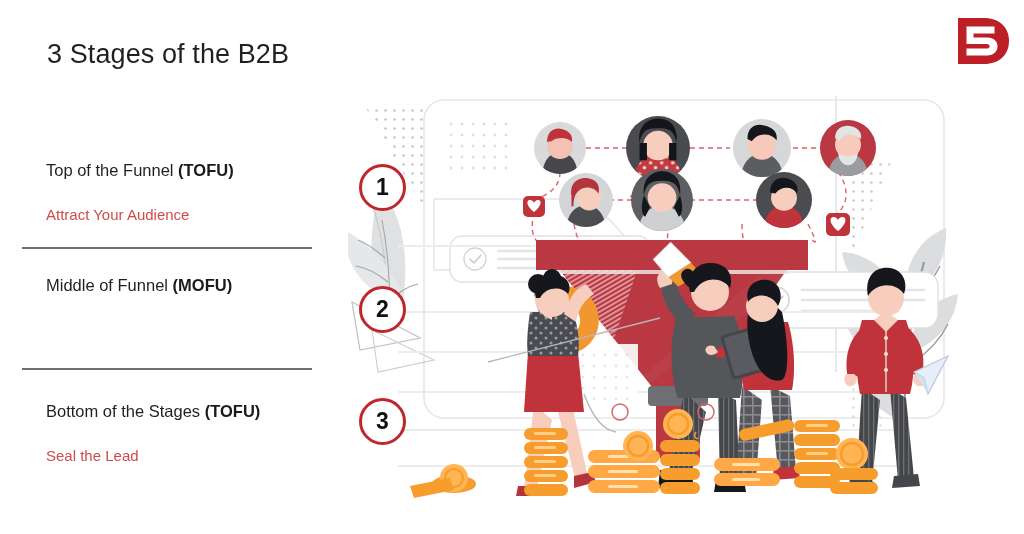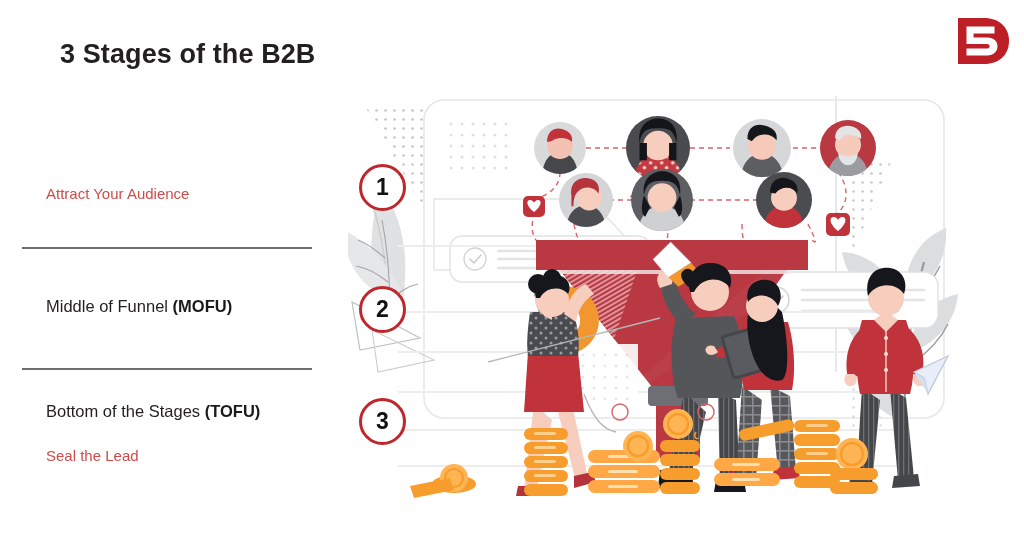--- a/index.html
+++ b/index.html
@@ -5,22 +5,22 @@
   html,body{margin:0;padding:0;}
   body{
     width:1024px;height:534px;background:#ffffff;overflow:hidden;position:relative;
     font-family:"Liberation Sans","DejaVu Sans",sans-serif;
     -webkit-font-smoothing:antialiased;
   }
   .stage{position:absolute;}
 
   
   #title{
-    left:60px;top:36px;width:400px;
-    font-size:27px;line-height:36px;font-weight:700;color:#231f20;letter-spacing:.1px;
+    left:47px;top:36px;width:400px;
+    font-size:27px;line-height:36px;font-weight:400;color:#231f20;letter-spacing:.1px;
   }
   #title .l{display:block;white-space:pre;}
 
   .stage-block{left:46px;width:330px;}
   .stage-head{font-size:16.5px;line-height:21px;color:#231f20;font-weight:400;white-space:pre;}
   .stage-head b{font-weight:700;color:#1a1a1a;}
   .stage-sub{font-size:15px;line-height:20px;color:#cf4b4b;margin-top:24px;white-space:pre;}
 
   .divider{left:22px;width:290px;height:2px;background:#6e6e6e;}
 
@@ -50,28 +50,29 @@
              H12.5 V36.5 H32.4 C34.4 36.5 35.6 35.6 35.6 34.2
              C35.6 32.8 34.4 32 32.4 32 H12.5 Z" fill="#ffffff"></path>
   </svg>
 </div>
 
 <div class="stage" id="title">
   <span class="l">3 Stages of the B2B</span>
 </div>
 
 <div class="stage stage-block" style="top:160px">
+  <div class="stage-head"><span>Top of the Funnel </span><b>(TOFU)</b></div>
   <div class="stage-sub">Attract Your Audience</div>
 </div>
 <div class="stage badge" style="left:359px;top:164px">
   <span>1</span>
 </div>
 <div class="stage divider" style="top:247px"></div>
 
-<div class="stage stage-block" style="top:296px">
+<div class="stage stage-block" style="top:275px">
   <div class="stage-head"><span>Middle of Funnel </span><b>(MOFU)</b></div>
 </div>
 <div class="stage badge" style="left:359px;top:286px">
   <span>2</span>
 </div>
 <div class="stage divider" style="top:368px"></div>
 
 <div class="stage stage-block" style="top:401px">
   <div class="stage-head"><span>Bottom of the Stages </span><b>(TOFU)</b></div>
   <div class="stage-sub">Seal the Lead</div>

